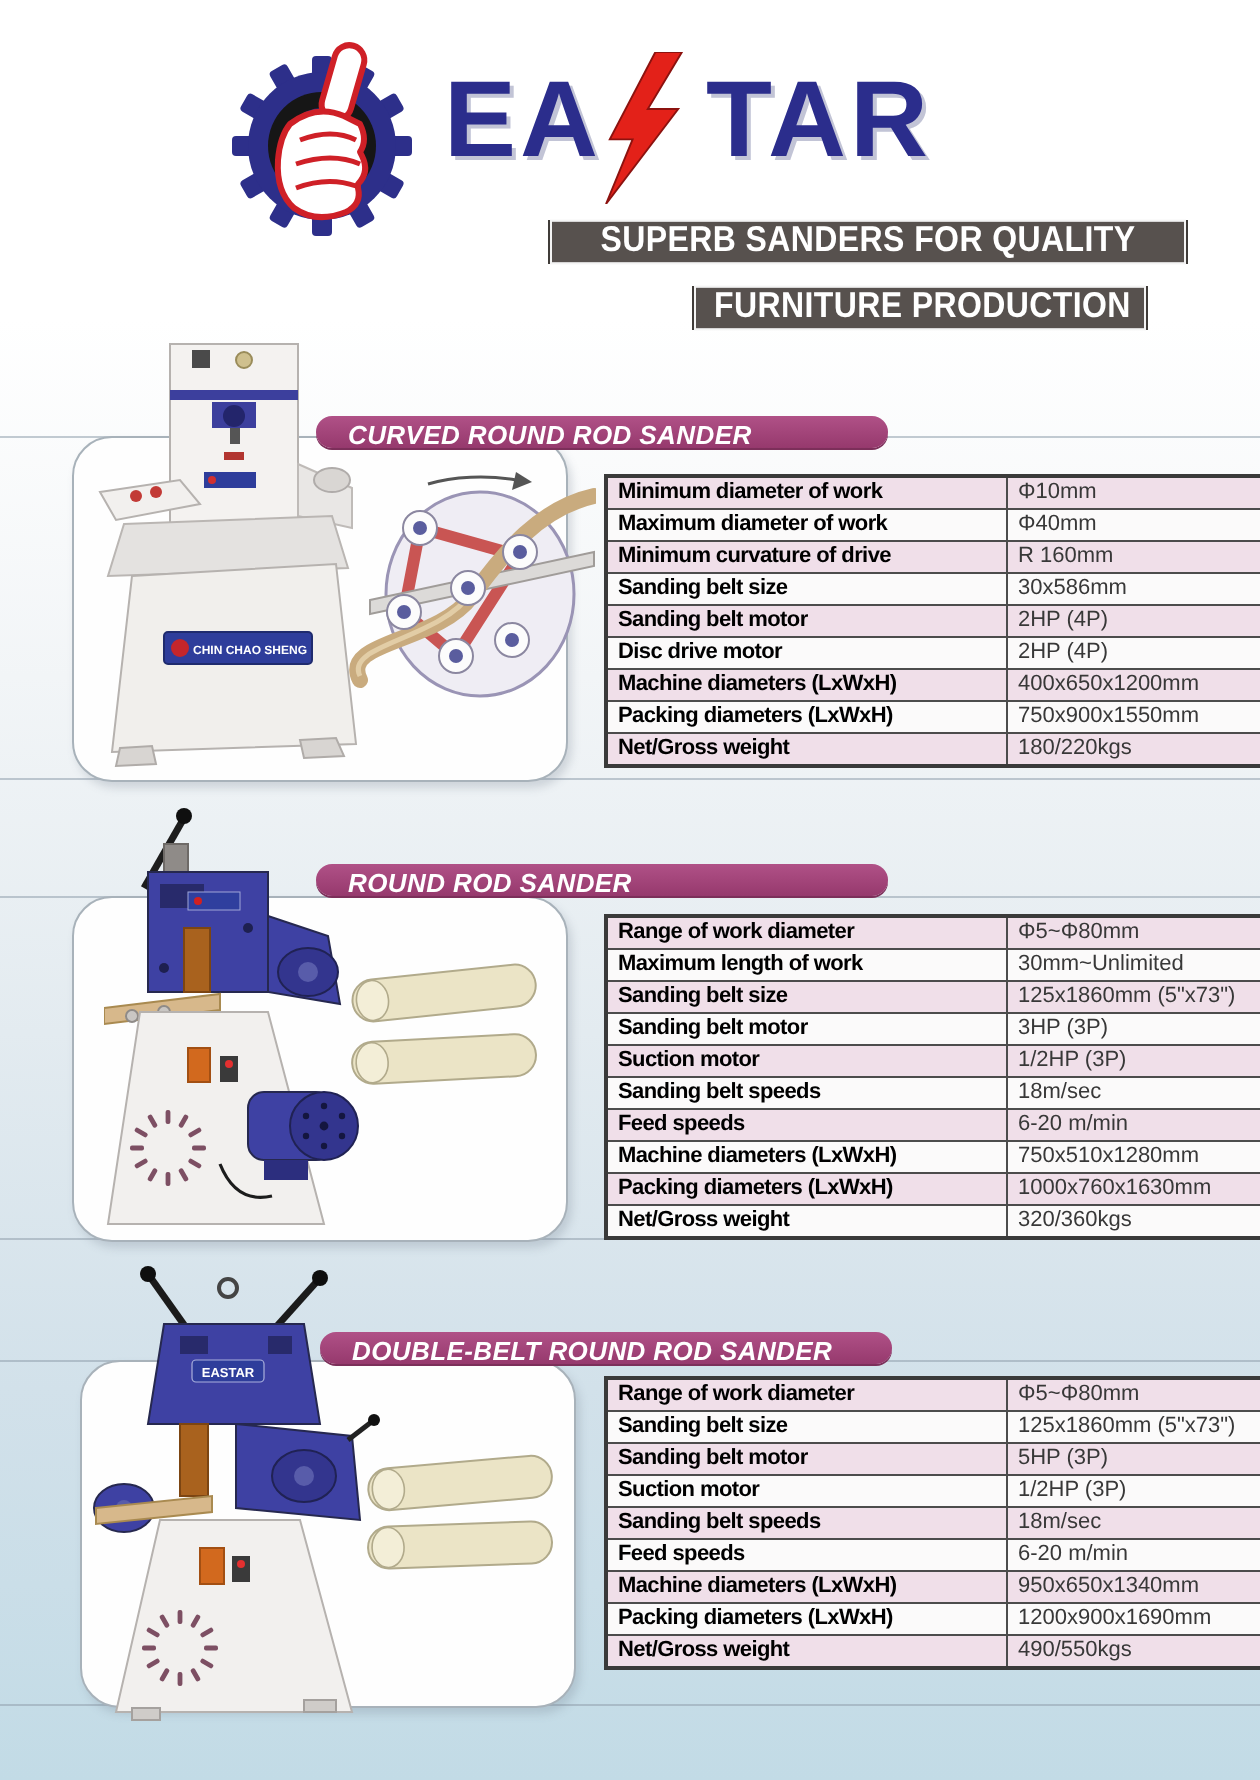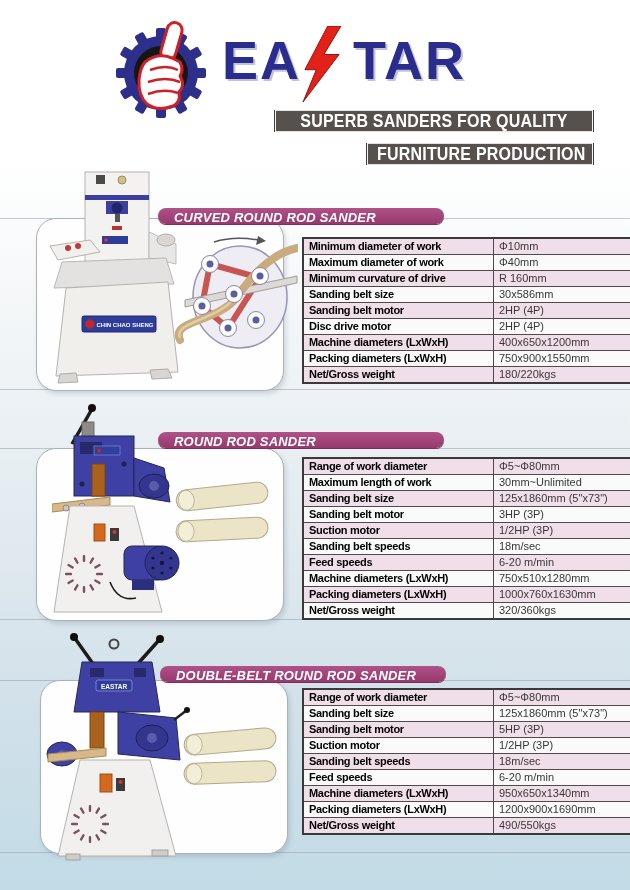--- a/index.html
+++ b/index.html
@@ -24,21 +24,21 @@
   .banner-inner{
     border:1.5px solid #f4f4f4;color:#ffffff;font-weight:bold;font-size:16px;
     height:18px;line-height:18px;padding:0 9px;text-align:center;white-space:nowrap;
     transform:scaleY(1.12);transform-origin:center;letter-spacing:.2px;
   }
   table.spec{
     position:absolute;border-collapse:collapse;table-layout:fixed;width:316px;
     background:#fbfafa;border:2px solid #3a3a3a;z-index:5;
   }
   table.spec td{
-    border:1px solid #4c4c4c;height:15px;padding:0 10px 0 5px;
+    border:1px solid #4c4c4c;height:15px;padding:0 20px 0 5px;
     font-size:11px;line-height:13px;white-space:nowrap;overflow:hidden;
   }
   table.spec td.l{font-weight:bold;color:#000;letter-spacing:-.3px;width:174px;}
   table.spec td.v{color:#383838;width:142px;}
   table.spec tr:nth-child(odd){background:#f0dfe9;}
   table.spec tr:nth-child(even){background:#fbfafa;}
   .abs{position:absolute;}
   .wordmark{
     position:absolute;left:222px;top:30px;z-index:3;color:#2b2d8c;font-weight:bold;
     font-size:54px;line-height:60px;letter-spacing:2px;
@@ -91,21 +91,21 @@
   <div class="wordmark">
     <span>EA</span><span class="gap"></span><span>TAR</span>
   </div>
   <svg class="abs" style="left:296px;top:26px;z-index:4" width="52" height="76" viewBox="0 0 40 80">
     <polygon points="26,0 2,46 14,46 0,80 38,30 22,30 40,0" fill="#e32119" stroke="#8c120f" stroke-width="1"></polygon>
   </svg>
 
   <div class="banner" style="left:274px;top:110px;width:318px">
     <div class="banner-inner">SUPERB SANDERS FOR QUALITY</div>
   </div>
-  <div class="banner" style="left:366px;top:143px;width:226px">
+  <div class="banner" style="left:346px;top:143px;width:226px">
     <div class="banner-inner">FURNITURE PRODUCTION</div>
   </div>
 
   <div class="panel" style="left:36px;top:218px;width:246px;height:171px"></div>
 
   <svg class="abs" style="left:46px;top:170px;z-index:3" width="252" height="216" viewBox="0 0 252 216">
 
     <rect x="39" y="2" width="64" height="92" fill="#f4f2f0" stroke="#b6b2af"></rect>
     <rect x="50" y="5" width="9" height="9" fill="#4a4a4a"></rect>
     <circle cx="76" cy="10" r="4" fill="#cfc08e" stroke="#9a8c5a"></circle>

